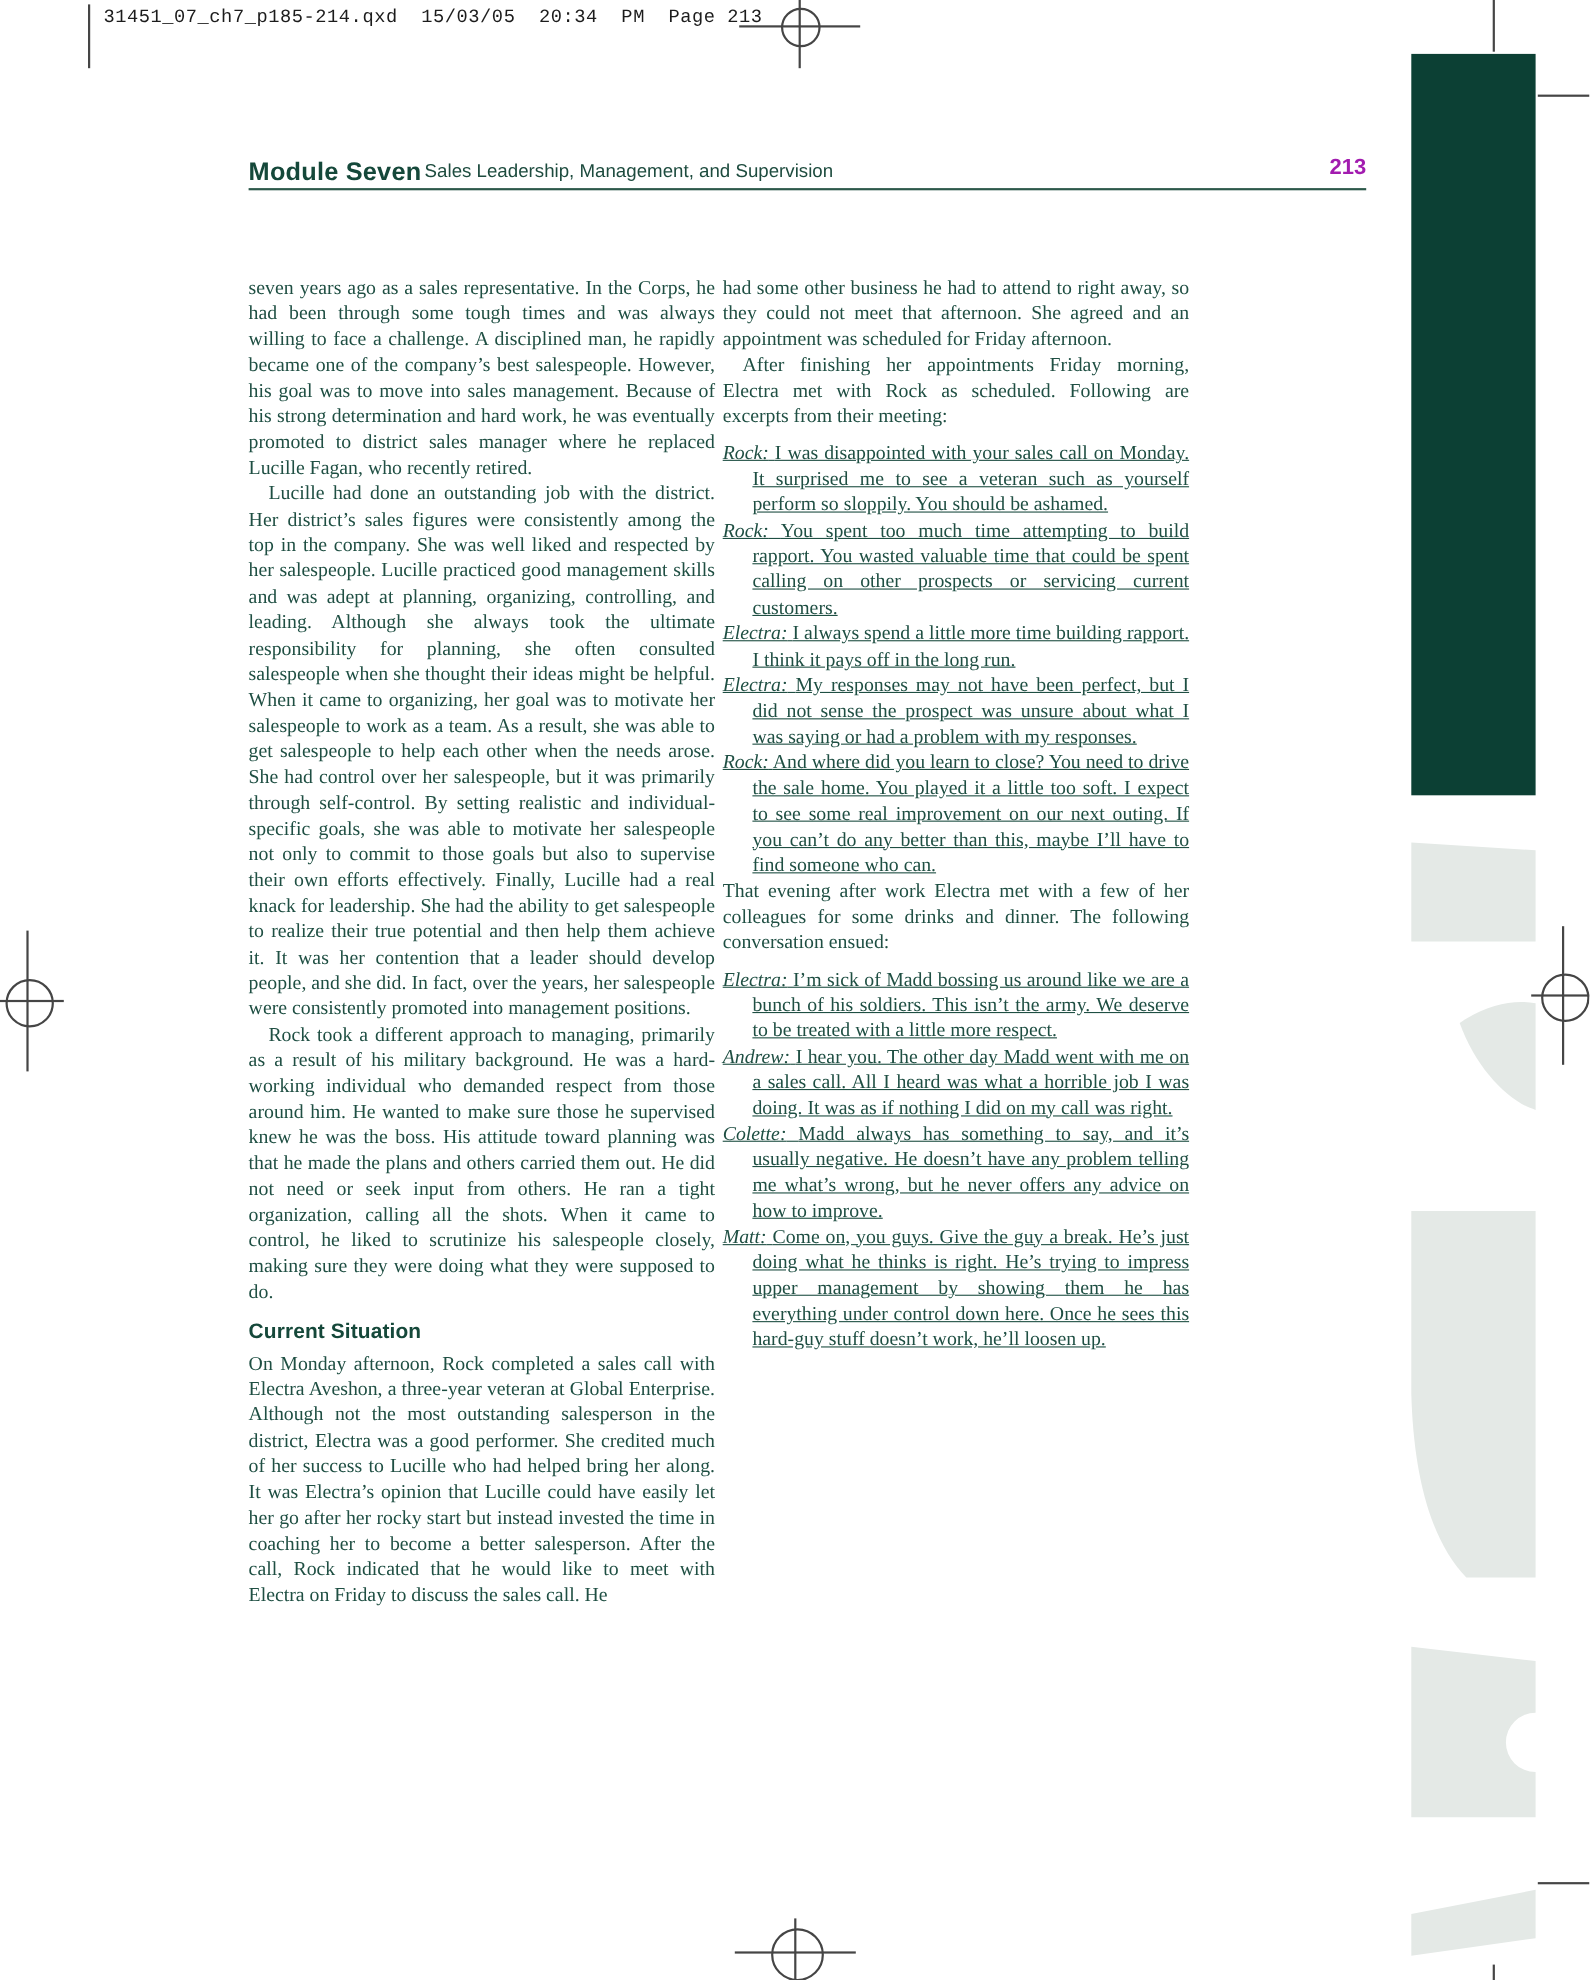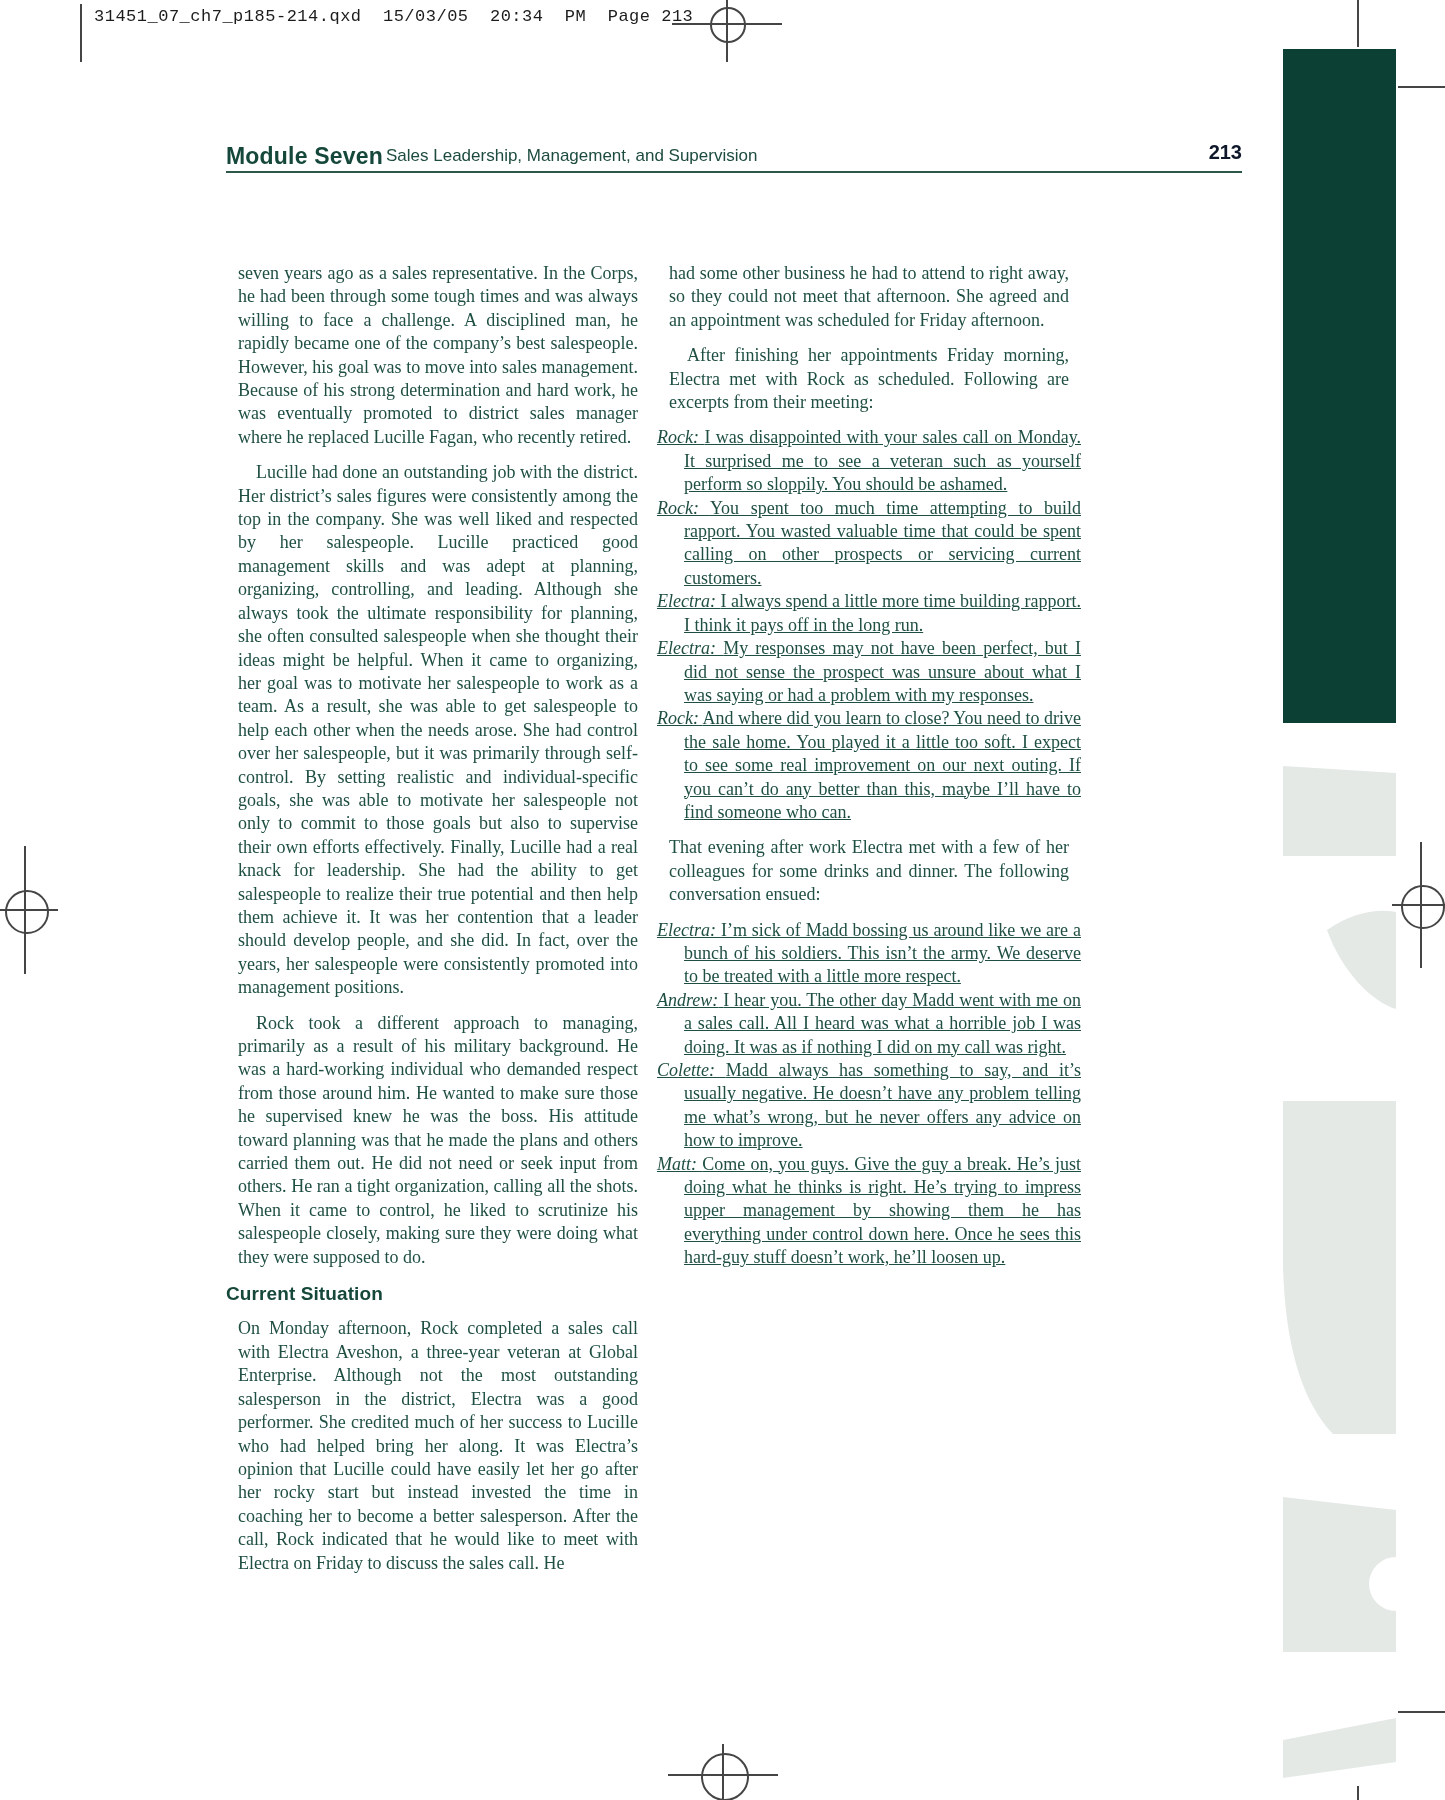--- a/index.html
+++ b/index.html
@@ -20,31 +20,31 @@
     position:absolute;left:226px;top:143px;
     font-family:"Liberation Sans",sans-serif;font-weight:bold;font-size:23px;
     color:#15483a;letter-spacing:.2px;
   }
   .hdr-title{
     position:absolute;left:386px;top:146px;
     font-family:"Liberation Sans",sans-serif;font-size:17px;color:#1d4b3e;
   }
   .hdr-page{
     position:absolute;left:1042px;top:141px;width:200px;text-align:right;
-    font-family:"Liberation Sans",sans-serif;font-weight:bold;font-size:20px;color:#0f172a;
+    font-family:"Liberation Sans",sans-serif;font-weight:bold;font-size:20px;color:#a21caf;
   }
   .hdr-rule{position:absolute;left:226px;top:171px;width:1016px;height:2px;background:#2c584a;}
   
   .col{
     position:absolute;top:250px;width:424px;
     color:#1f4f43;font-size:18px;line-height:23.4px;text-align:justify;
   }
   .col-left{left:226px;}
   .col-right{left:657px;}
-  .col p{margin:12px;}
+  .col p{margin:0;}
   p.indent{text-indent:18px;}
   .section-heading{
     font-family:"Liberation Sans",sans-serif;font-weight:bold;font-size:19px;
     color:#15483a;margin:13px 0 5px 0;text-align:left;letter-spacing:.1px;
   }
   .dialogue{margin-top:10px;}
   .dialogue p{padding-left:27px;text-indent:-27px;margin:0;text-decoration:underline;}
   .speaker{font-style:italic;}
   .interlude{margin-top:12px;}
   

